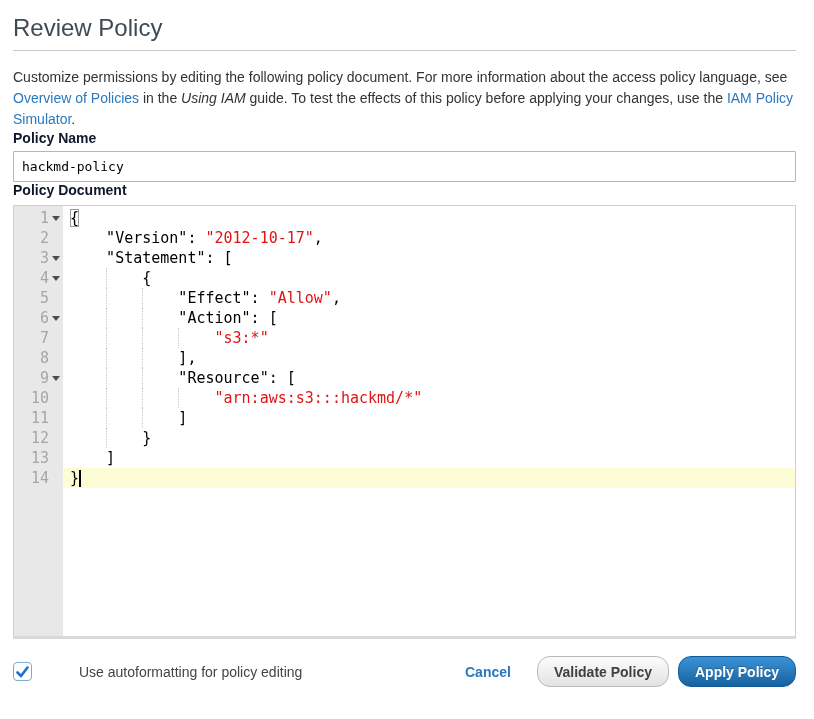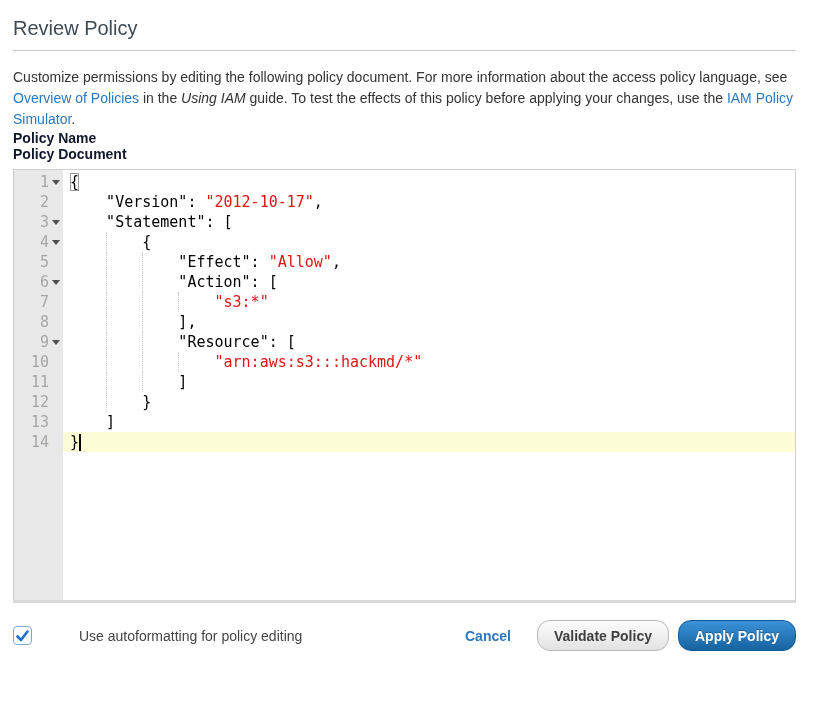--- a/index.html
+++ b/index.html
@@ -1,20 +1,20 @@
 <!DOCTYPE html>
 <html><head>
 <meta charset="utf-8">
 <style>
   * { margin: 0; padding: 0; box-sizing: border-box; }
   html, body { background: #ffffff; width: 814px; }
   body { font-family: "Liberation Sans", sans-serif; color: #333; }
   .page { width: 814px; height: 719px; padding: 14px 18px 0 13px; overflow: hidden; }
 
-  .title { font-size: 20px; line-height: 28px; font-weight: 400; color: #3e4a54; }
+  .title { font-size: 24px; line-height: 28px; font-weight: 400; color: #3e4a54; }
   .divider { border: none; border-top: 1px solid #c9c9c9; margin-top: 8px; }
 
   .intro { margin-top: 16px; font-size: 14px; line-height: 21px; color: #333; max-width: 783px; }
   .intro a { color: #2a78bf; text-decoration: none; }
   .intro em { font-style: italic; }
 
   .field-label { font-size: 14px; font-weight: 700; color: #0f172a; }
 
   .policy-name-input {
     display: block; margin-top: 5px; width: 783px; height: 31px;
@@ -73,20 +73,21 @@
 <body>
 
 <div class="page">
 
   <h1 class="title">Review Policy</h1>
   <hr class="divider">
 
   <p class="intro"><span>Customize permissions by editing the following policy document. For more information about the access policy language, see </span><a href="#">Overview of Policies</a><span> in the </span><em>Using IAM</em><span> guide. To test the effects of this policy before applying your changes, use the </span><a href="#">IAM Policy Simulator</a><span>.</span></p>
 
   <div class="field-label">Policy Name</div>
+  <input class="policy-name-input" type="text" value="hackmd-policy" style="">
 
   <div class="field-label">Policy Document</div>
 
   <div class="editor">
     <div class="gutter" id="gutter">
         <div class="gutter-row">
           <span class="gutter-num">1</span>
           <span class="fold-slot">
             <span class="fold-arrow"></span>
           </span>

